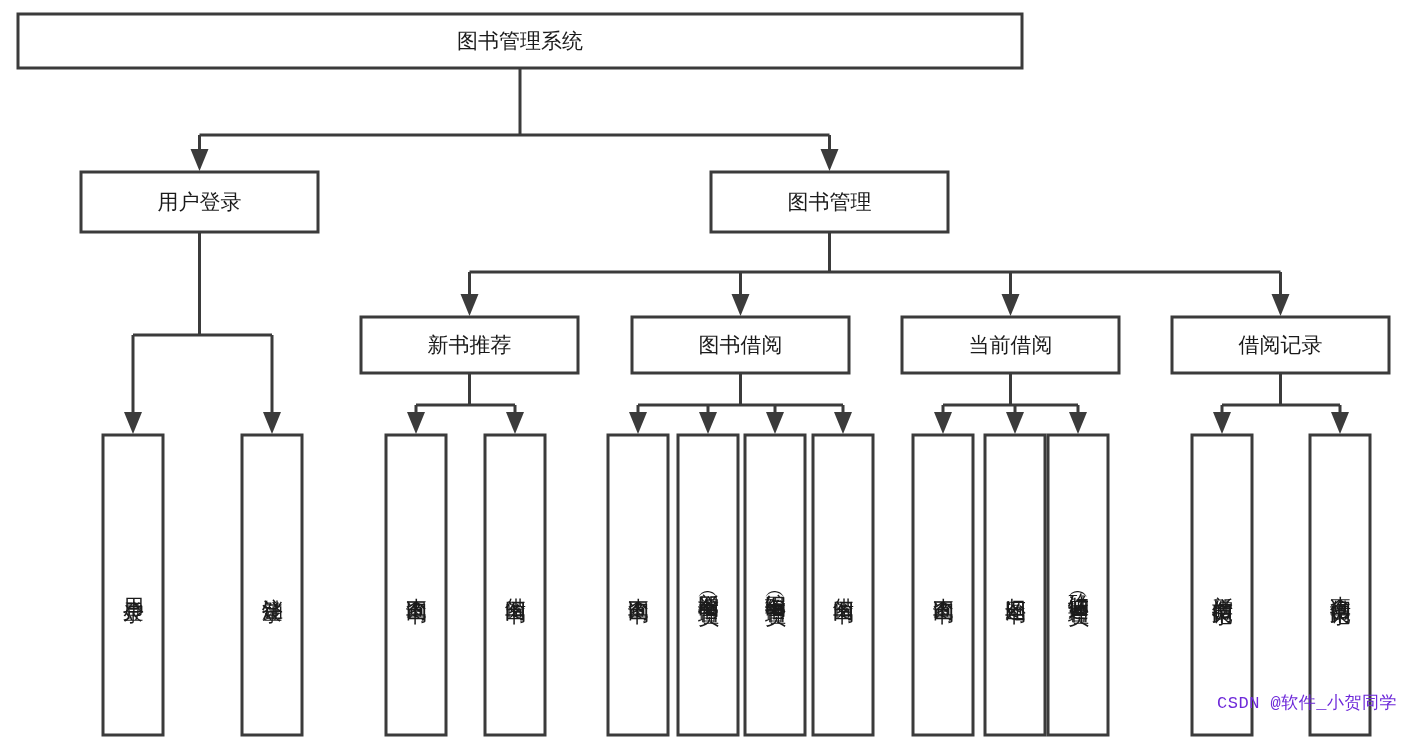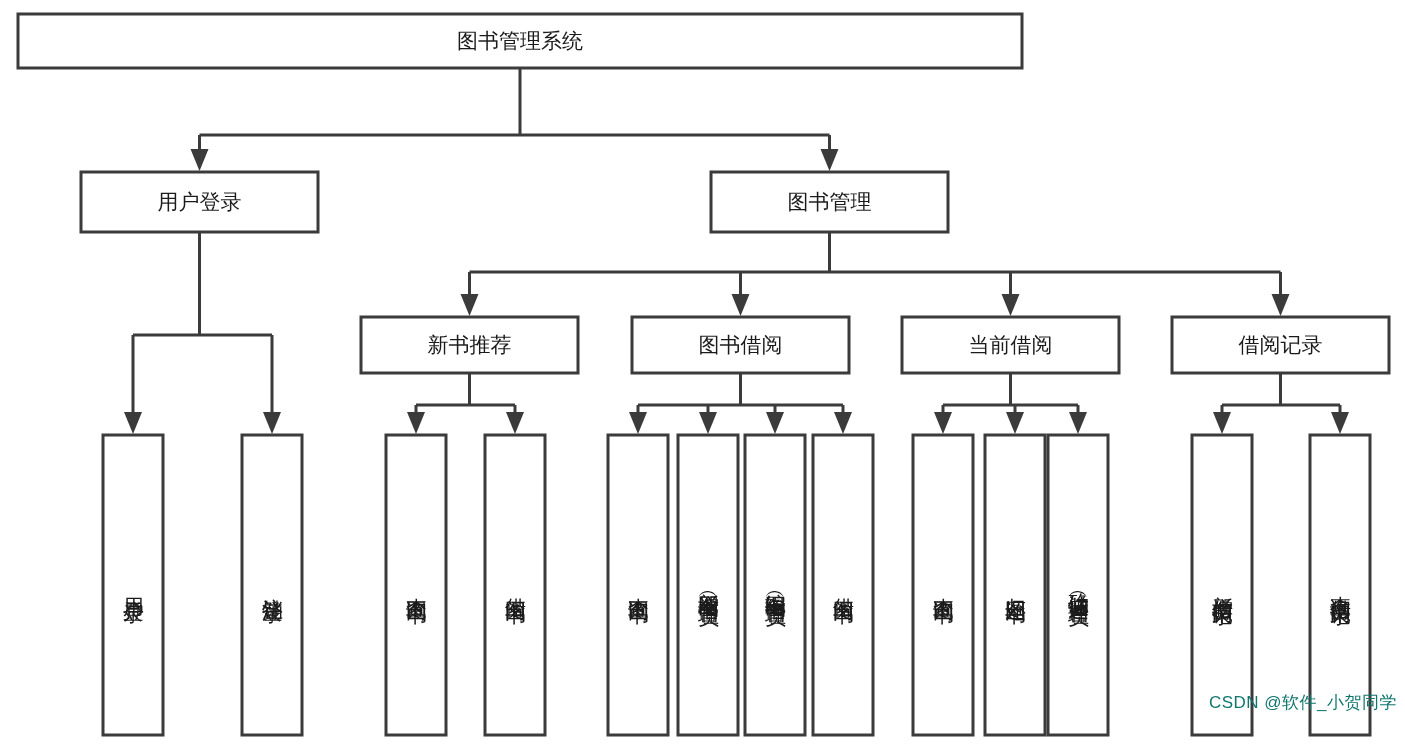--- a/index.html
+++ b/index.html
@@ -57,23 +57,23 @@
     color: #1b1b1b;
     letter-spacing: 2px;
     text-align: center;
     white-space: nowrap;
     pointer-events: none;
   }
   #watermark {
     position: absolute;
     right: 8px;
     bottom: 8px;
-    font-family: Liberation Sans, sans-serif;
+    font-family: Liberation Mono, monospace;
     font-size: 17px;
-    color: #0f766e;
+    color: #6d28d9;
     letter-spacing: 0.5px;
     white-space: nowrap;
   }
 </style>
 </head>
 <body>
 
 <div id="diagram-root">
 
   <svg id="tree-svg" viewBox="0 0 1405 747">

